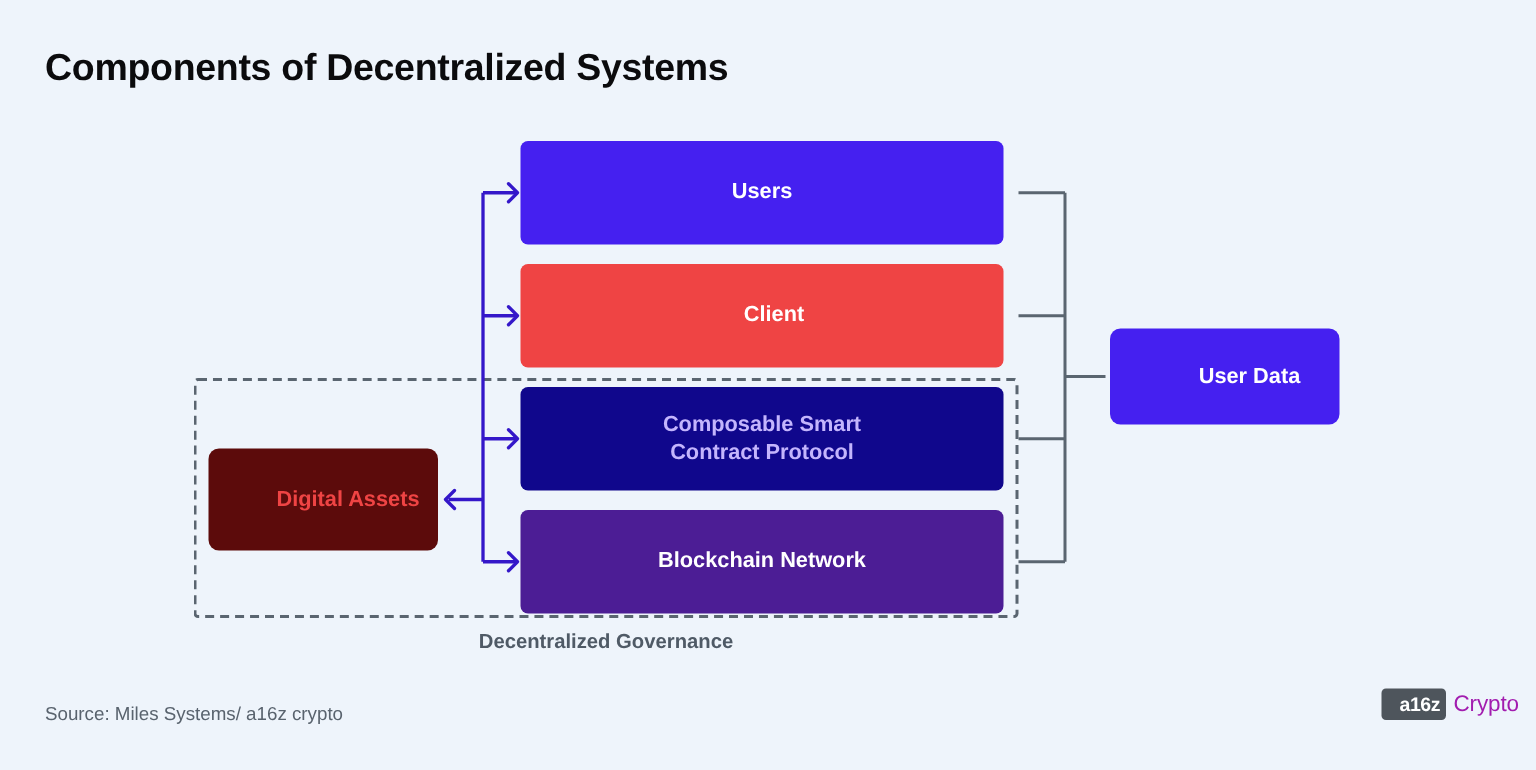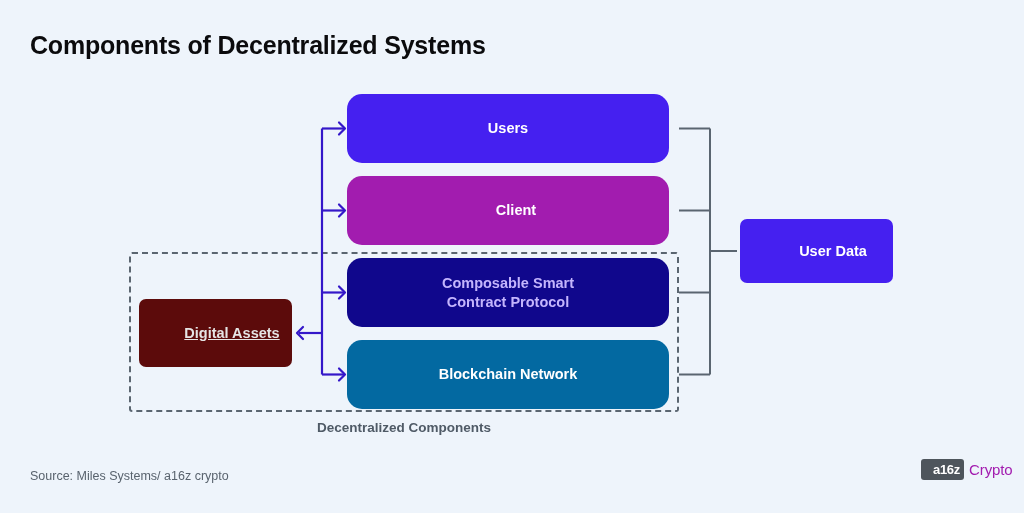--- a/index.html
+++ b/index.html
@@ -28,21 +28,21 @@
     font-weight: bold;
     color: #0b0b0d;
     letter-spacing: -0.2px;
     white-space: nowrap;
   }
   .stack-box {
     position: absolute;
     left: 347px;
     width: 322px;
     height: 69px;
-    border-radius: 15px;
+    border-radius: 5px;
     display: flex;
     align-items: center;
     justify-content: center;
     text-align: center;
     color: #ffffff;
     font-size: 14.5px;
     font-weight: bold;
     line-height: 19px;
     box-sizing: border-box;
   }
@@ -126,21 +126,21 @@
   svg { position: absolute; left: 0; top: 0; overflow: visible; }
 </style>
 </head>
 <body style="background: rgb(238, 244, 251);">
 
 <div id="canvas">
 
   <div class="page-title">Components of Decentralized Systems</div>
 
   <div class="gov-frame"></div>
-  <div class="gov-caption">Decentralized Components</div>
+  <div class="gov-caption">Decentralized Governance</div>
 
   <svg width="1024" height="513">
     <g id="left-rail">
         <line x1="322" y1="128.5" x2="322" y2="374.5" stroke="#3417c9" stroke-width="2.2" stroke-linecap="butt"></line>
         <line x1="322" y1="128.5" x2="344" y2="128.5" stroke="#3417c9" stroke-width="2.2" stroke-linecap="butt"></line>
         <polyline points="339,122.5 345,128.5 339,134.5" fill="none" stroke="#3417c9" stroke-width="2.2" stroke-linecap="round" stroke-linejoin="round"></polyline>
         <line x1="322" y1="210.5" x2="344" y2="210.5" stroke="#3417c9" stroke-width="2.2" stroke-linecap="butt"></line>
         <polyline points="339,204.5 345,210.5 339,216.5" fill="none" stroke="#3417c9" stroke-width="2.2" stroke-linecap="round" stroke-linejoin="round"></polyline>
         <line x1="322" y1="292.5" x2="344" y2="292.5" stroke="#3417c9" stroke-width="2.2" stroke-linecap="butt"></line>
         <polyline points="339,286.5 345,292.5 339,298.5" fill="none" stroke="#3417c9" stroke-width="2.2" stroke-linecap="round" stroke-linejoin="round"></polyline>
@@ -156,33 +156,33 @@
         <line x1="679" y1="292.5" x2="710" y2="292.5" stroke="#5a6570" stroke-width="2" stroke-linecap="butt"></line>
         <line x1="679" y1="374.5" x2="710" y2="374.5" stroke="#5a6570" stroke-width="2" stroke-linecap="butt"></line>
         <line x1="710" y1="251" x2="737" y2="251" stroke="#5a6570" stroke-width="2" stroke-linecap="butt"></line>
       </g>
   </svg>
 
   <div class="stack-box" id="box-users" style="top: 94px; background: rgb(69, 32, 240); color: rgb(255, 255, 255);">
     <span>Users</span>
   </div>
 
-  <div class="stack-box" id="box-client" style="top: 176px; background: #a21caf; color: rgb(255, 255, 255); padding-left: 16px;">
+  <div class="stack-box" id="box-client" style="top: 176px; background: #ef4444; color: rgb(255, 255, 255); padding-left: 16px;">
     <span>Client</span>
   </div>
 
   <div class="stack-box" id="box-protocol" style="top: 258px; background: rgb(16, 7, 140); color: #c4b5fd;">
     <span>Composable Smart<br>Contract Protocol</span>
   </div>
 
-  <div class="stack-box" id="box-blockchain" style="top: 340px; background: #0369a1; color: rgb(255, 255, 255);">
+  <div class="stack-box" id="box-blockchain" style="top: 340px; background: #4c1d95; color: rgb(255, 255, 255);">
     <span>Blockchain Network</span>
   </div>
 
-  <div class="side-box" id="digital-assets-box" style="background: rgb(92, 11, 11); color: #e5e5e5; text-decoration: underline;">
+  <div class="side-box" id="digital-assets-box" style="background: rgb(92, 11, 11); color: #ef4444;">
     <span>Digital Assets</span>
   </div>
 
   <div class="side-box" id="user-data-box" style="background: rgb(69, 32, 240); color: rgb(255, 255, 255);">
     <span>User Data</span>
   </div>
 
   <div class="source-note">Source:  Miles Systems/ a16z crypto</div>
 
   <div class="brand-logo">

